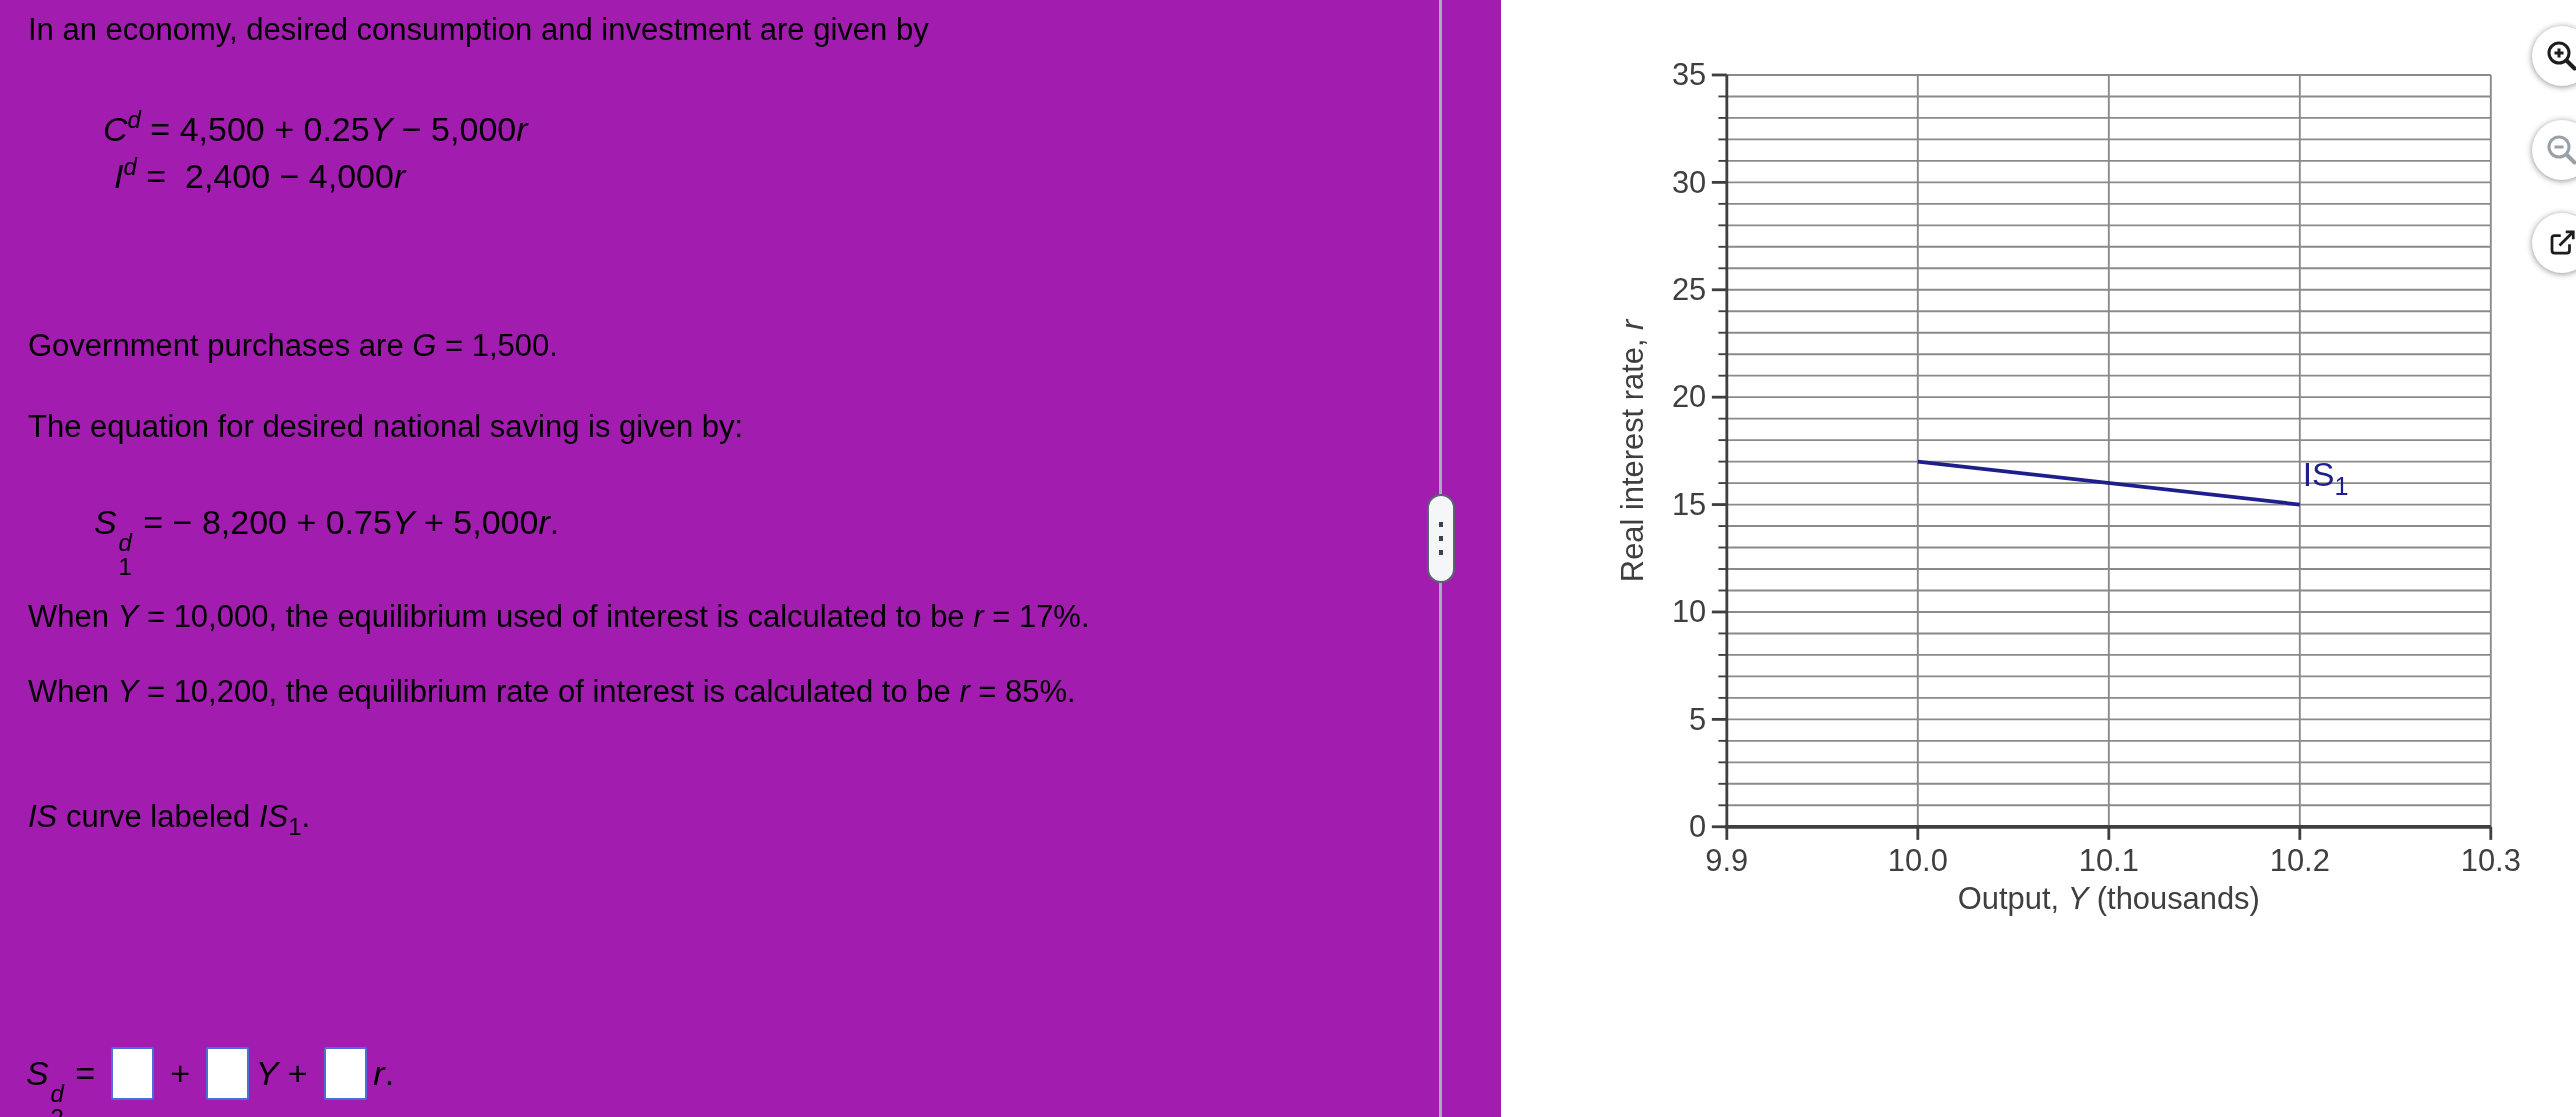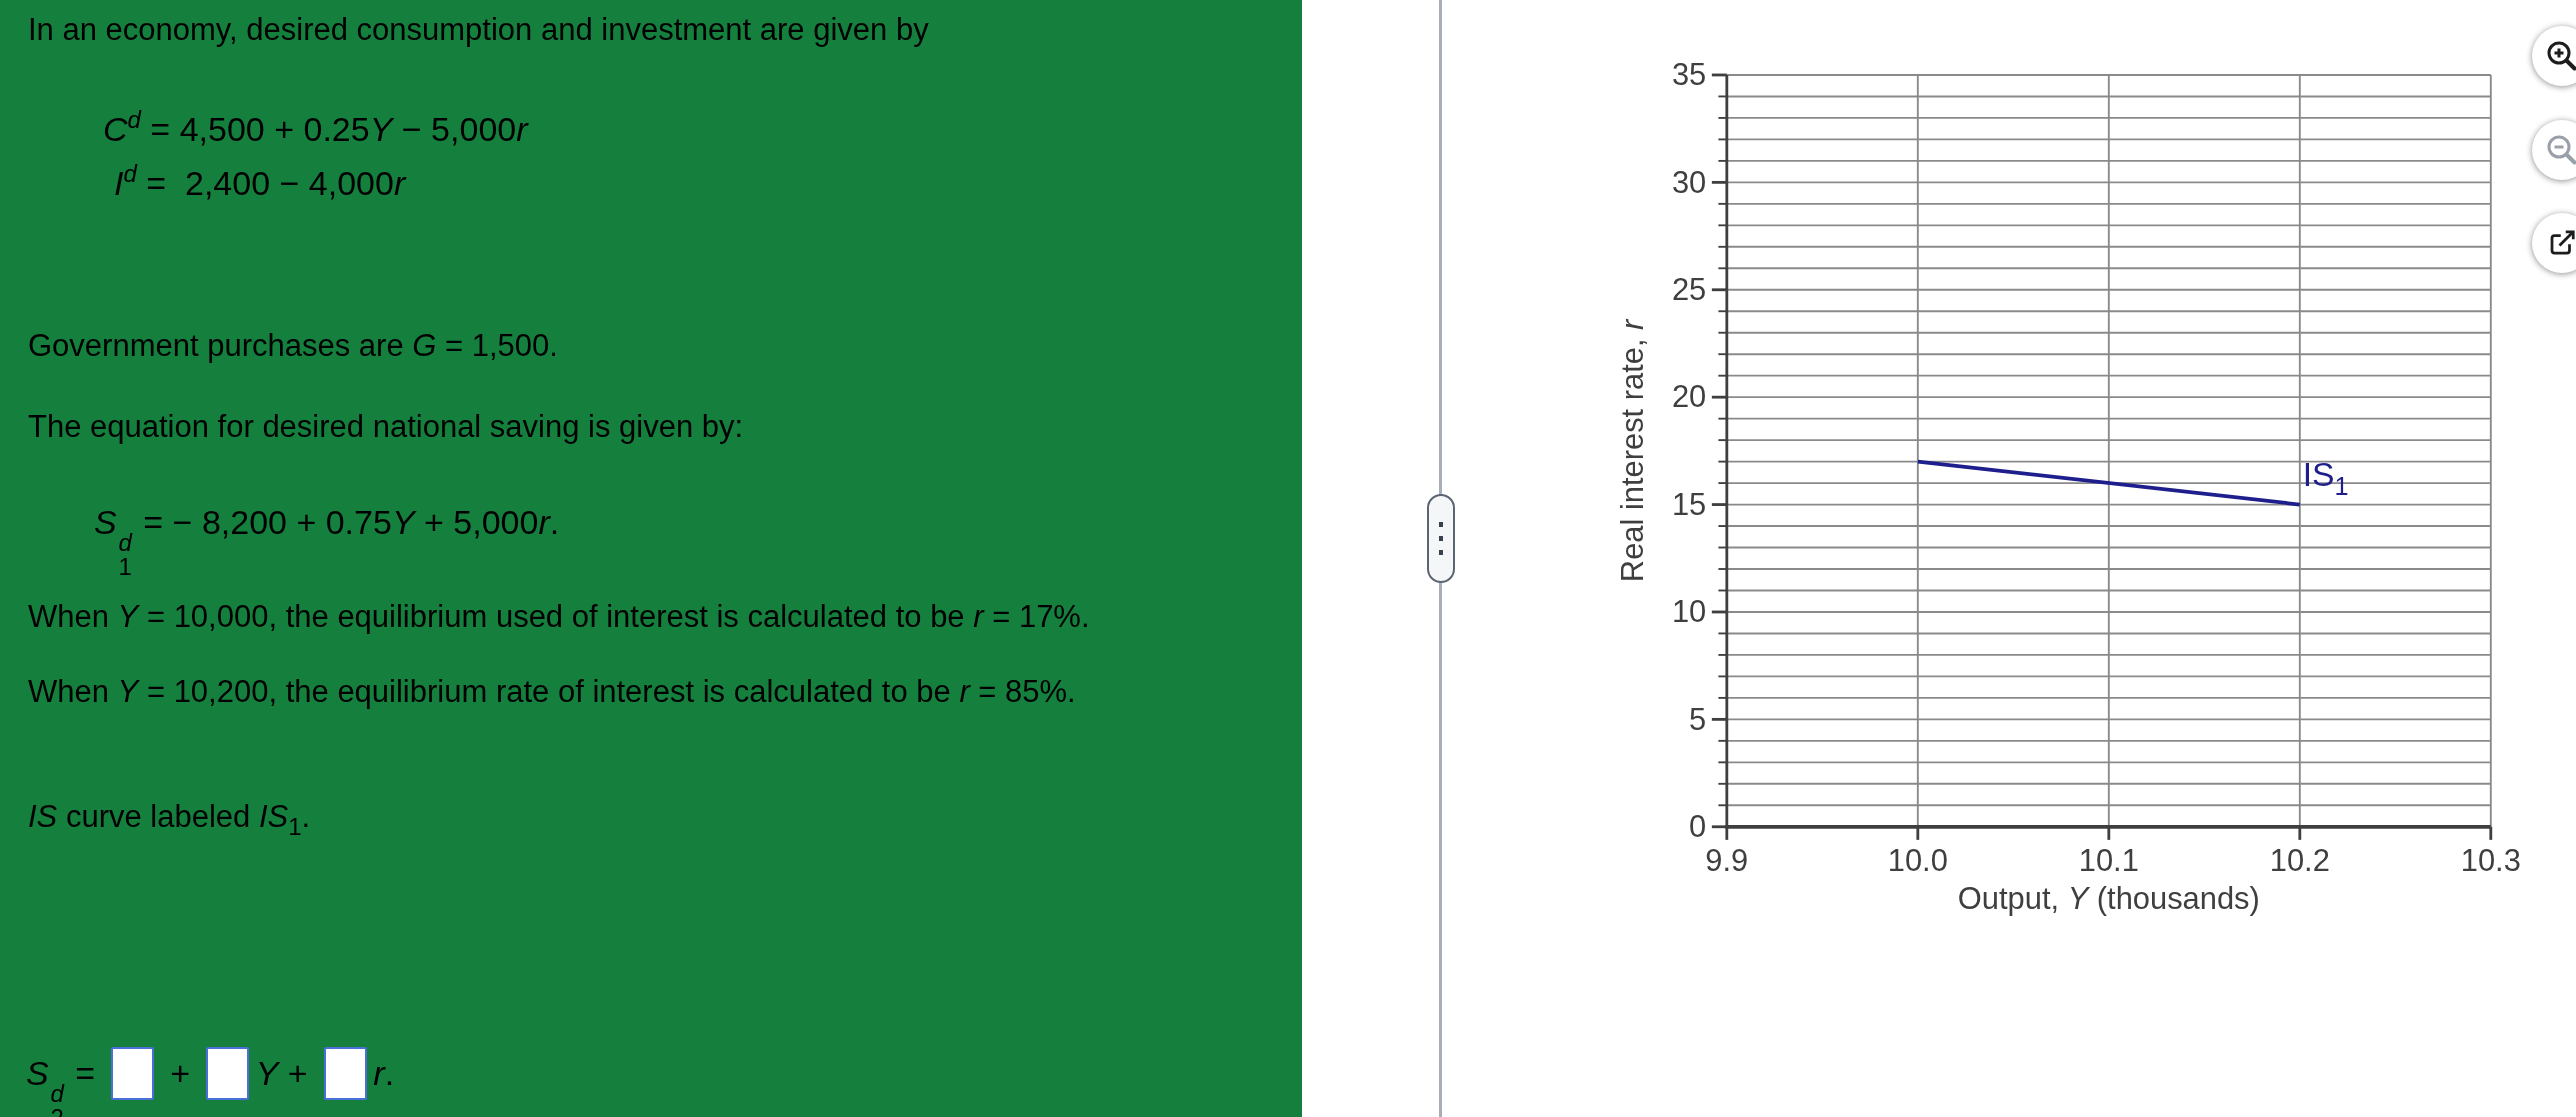--- a/index.html
+++ b/index.html
@@ -1,20 +1,20 @@
 <!DOCTYPE html>
 <html style="font-size:15px"><head>
 <meta charset="utf-8">
 <style>
   *{margin:0;padding:0;box-sizing:border-box}
   html,body{width:2576px;height:1118px;overflow:hidden;background:#ffffff;
     font-family:"Liberation Sans",sans-serif;color:#000;position:relative}
 
   
-  .left-panel{position:absolute;left:0;top:0;width:1302px;height:1118px;background:#15803d}
+  .left-panel{position:absolute;left:0;top:0;width:1501px;height:1118px;background:#a21caf}
   .para{position:absolute;left:28px;font-size:31px;line-height:41px;white-space:nowrap;color:#000}
   .eq{position:absolute;font-size:34px;line-height:1;white-space:nowrap;color:#000}
   .it{font-style:italic}
   .sup{font-size:24px;position:relative;top:-13px}
   .sub{font-size:24px;position:relative;top:8.4px}
   .stk{display:inline-flex;flex-direction:column;vertical-align:-17px;line-height:24px;margin-left:1.9px;margin-right:1.9px}
   .stk span{font-size:24px}
   .ansbox{display:inline-block;width:43px;height:53px;border:2.8px solid #4a6fd8;border-radius:1.9px;
     background:#fff;vertical-align:-15px;margin:0 6.6px}
 
@@ -33,21 +33,21 @@
   .fab{position:absolute;left:2532px;width:60px;height:60px;border-radius:50%;background:#fff;border:none;
     box-shadow:0 0.9px 6.6px rgba(0,0,0,.45);display:flex;align-items:center;justify-content:center;
     padding:0;cursor:pointer}
 </style>
 </head>
 <body>
 
 <div class="left-panel">
   <div class="para" style="top:9.4px"><span>In an economy, desired consumption and investment are given by</span></div>
   <div class="eq" style="left:103px;top:112px"><span class="it">C</span><span class="it sup">d</span><span> = 4,500 + 0.25</span><span class="it">Y</span><span> − 5,000</span><span class="it">r</span></div>
-  <div class="eq" style="left:114px;top:166px"><span class="it">I</span><span class="it sup">d</span><span> = &nbsp;2,400 − 4,000</span><span class="it">r</span></div>
+  <div class="eq" style="left:114px;top:159px"><span class="it">I</span><span class="it sup">d</span><span> = &nbsp;2,400 − 4,000</span><span class="it">r</span></div>
   <div class="para" style="top:325px"><span>Government purchases are </span><span class="it">G</span><span> = 1,500.</span></div>
   <div class="para" style="top:406px"><span>The equation for desired national saving is given by:</span></div>
   <div class="eq" style="left:94px;top:505px"><span class="it">S</span><span class="stk">
         <span class="it">d</span>
         <span>1</span>
       </span><span> = − 8,200 + 0.75</span><span class="it">Y</span><span> + 5,000</span><span class="it">r</span><span>.</span></div>
   <div class="para" style="top:596px"><span>When </span><span class="it">Y</span><span> = 10,000, the equilibrium used of interest is calculated to be </span><span class="it">r</span><span> = 17%.</span></div>
   <div class="para" style="top:671px"><span>When </span><span class="it">Y</span><span> = 10,200, the equilibrium rate of interest is calculated to be </span><span class="it">r</span><span> = 85%.</span></div>
   <div class="para" style="top:755px"><br><span class="it">IS</span><span> curve labeled </span><span class="it">IS</span><span class="sub">1</span><span>.</span></div>
   <div class="eq" style="left:26px;top:1047px"><span class="it">S</span><span class="stk">

